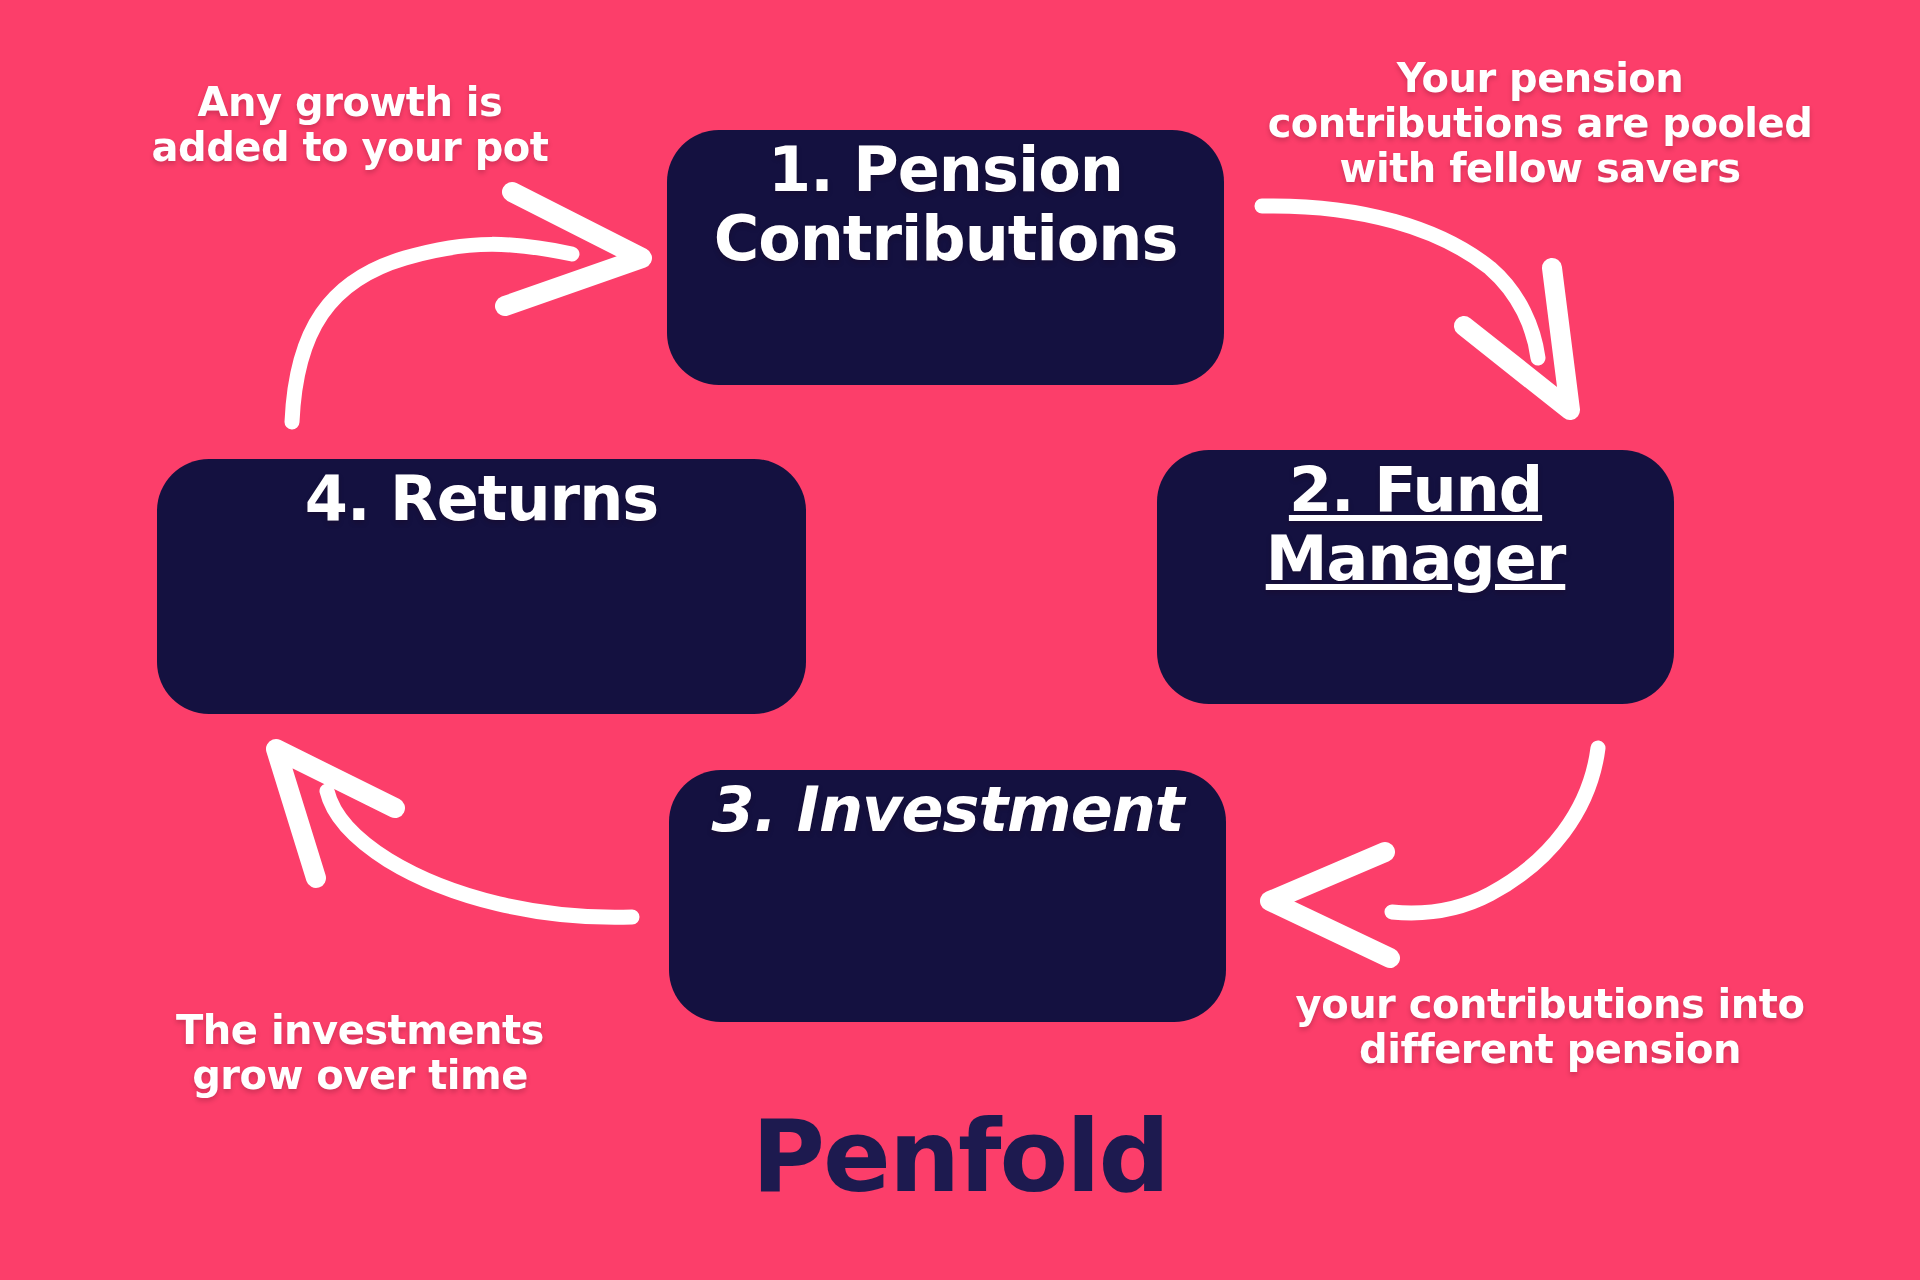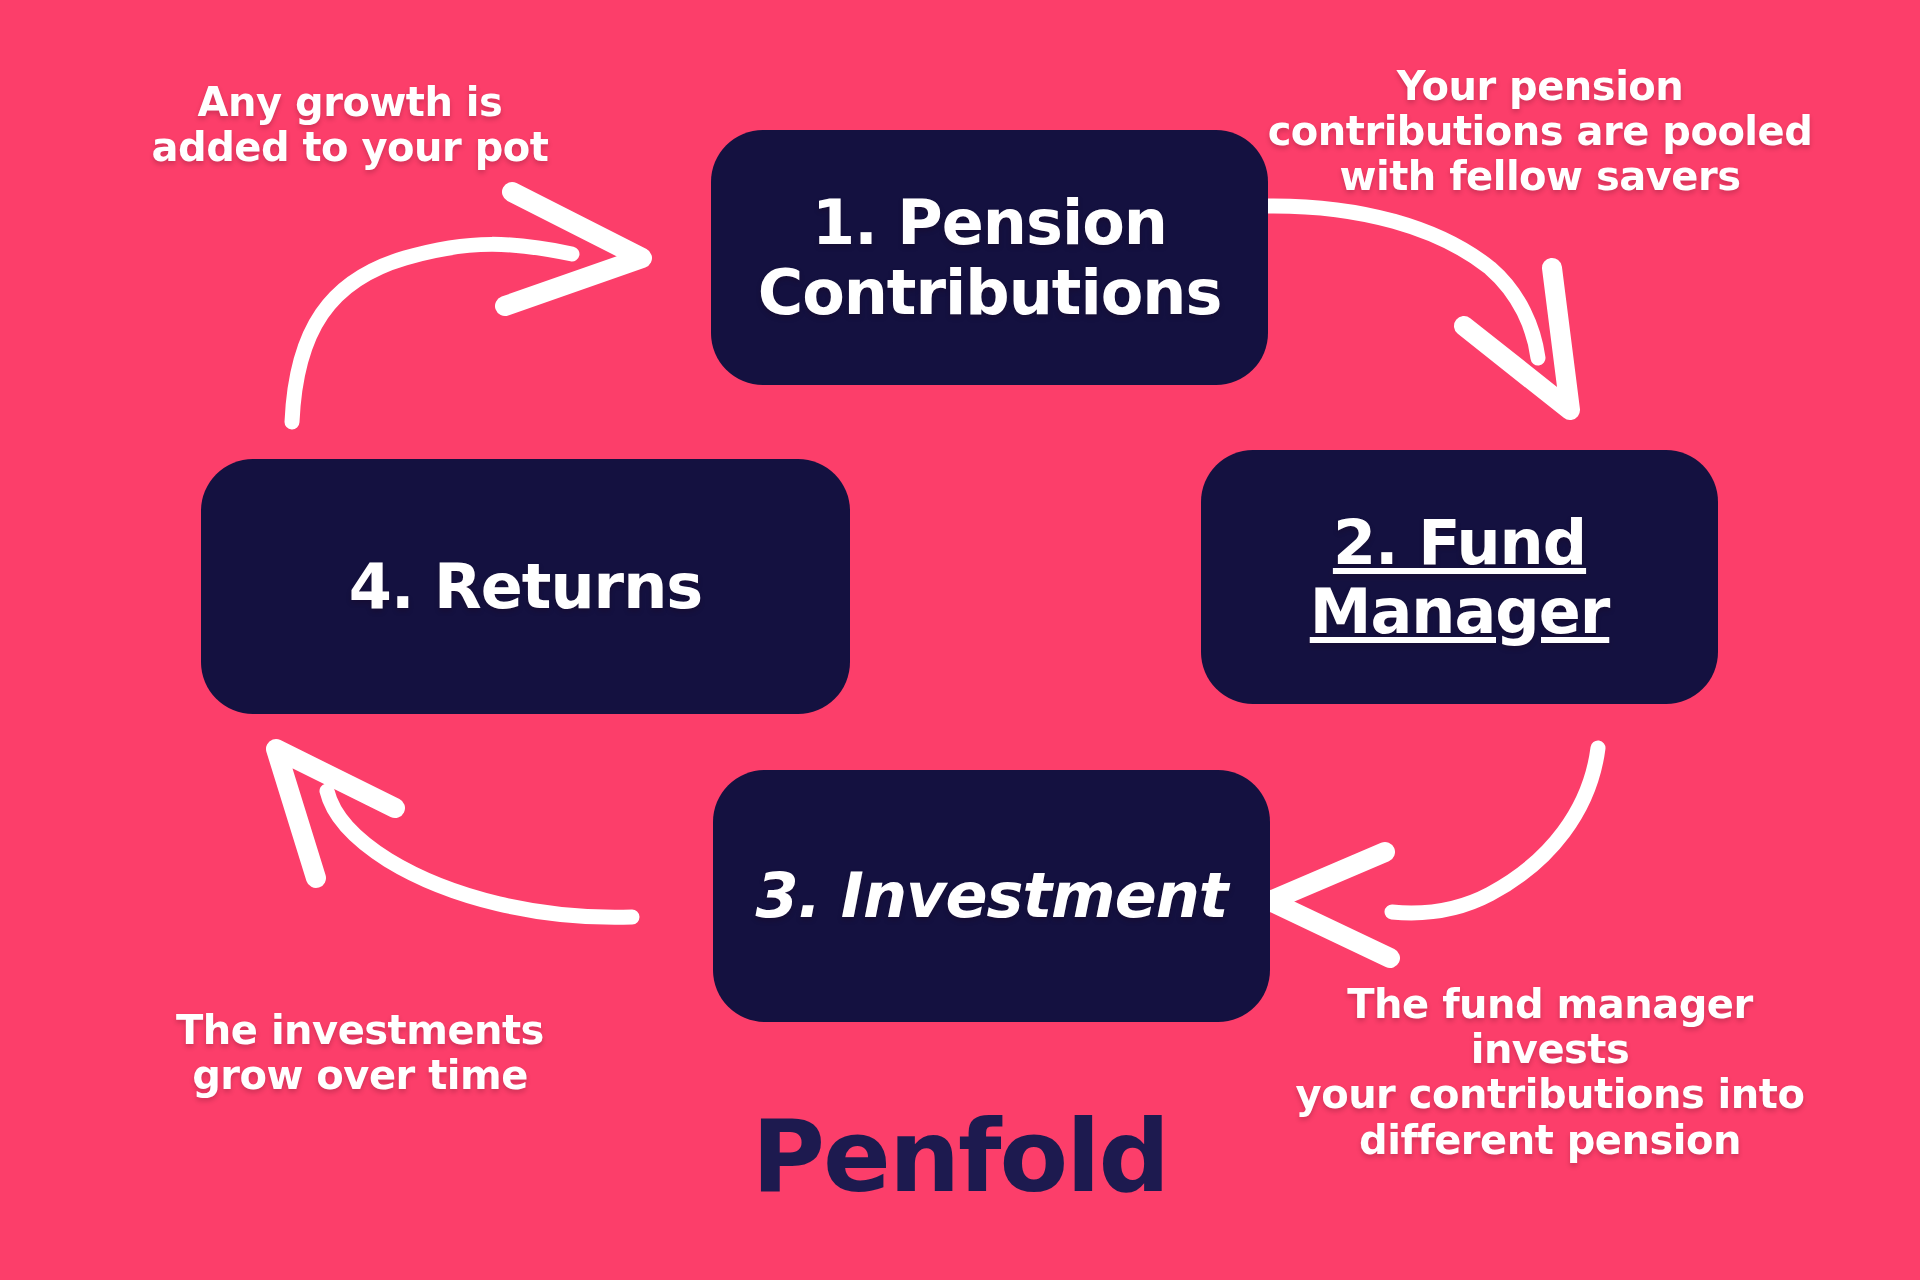--- a/index.html
+++ b/index.html
@@ -8,44 +8,43 @@
     background:var(--background,#fc3e6a);
     font-family:"DejaVu Sans","Liberation Sans",sans-serif;
     overflow:hidden;position:relative;
   }
   .stage{position:absolute;inset:0;}
   
   .card{
     position:absolute;
     background:var(--card,#141140);
     border-radius:52px;
-    display:flex;align-items:center;justify-content:center;
+    display:flex;justify-content:center;
     text-align:center;
     color:var(--card-text,#ffffff);
     font-weight:bold;
     font-size:62px;line-height:1.12;letter-spacing:-1px;
     padding:5px 20px;box-sizing:border-box;
     text-shadow:0 3px 5px rgba(30,0,15,.25);
-    margin-left:44px;
   }
   .card-1{left:667px;top:130px;width:557px;height:255px;}
   .card-2{left:1157px;top:450px;width:517px;height:254px;text-decoration:underline;}
   .card-3{left:669px;top:770px;width:557px;height:252px;font-style:italic;}
   .card-4{left:157px;top:459px;width:649px;height:255px;}
   
   .note{
     position:absolute;
     color:var(--annotation-text,#ffffff);
     font-weight:bold;
     font-size:40px;line-height:1.13;letter-spacing:-.5px;
     text-align:center;
     text-shadow:0 3px 5px rgba(30,0,15,.2);
   }
   .note-tl{left:110px;top:80px;width:480px;}
-  .note-tr{left:1260px;top:64px;width:560px;}
+  .note-tr{left:1260px;top:56px;width:560px;}
   .note-bl{left:130px;top:962px;width:460px;margin-top:46px;}
   .note-br{left:1280px;top:982px;width:540px;}
   
   svg.arrows{position:absolute;left:0;top:0;pointer-events:none;color:var(--arrow,#ffffff);}
   svg.arrows path{fill:none;stroke:currentColor;stroke-linecap:round;stroke-linejoin:round;}
   svg.arrows .shaft{stroke-width:15px;}
   svg.arrows .head{stroke-width:20px;}
   
   .logo{
     position:absolute;left:50%;top:1098px;transform:translateX(-50%);
@@ -97,20 +96,19 @@
   <div class="note note-tr">
     <div>Your pension</div>
     <div>contributions are pooled</div>
     <div>with fellow savers</div>
   </div>
   <div class="note note-bl">
     <div>The investments</div>
     <div>grow over time</div>
   </div>
   <div class="note note-br">
-    <div>The fund manager invests</div>
     <div>your contributions into</div>
     <div>different pension</div>
   </div>
 
   <div class="logo">Penfold</div>
 
 </div>
 
 </body></html>

